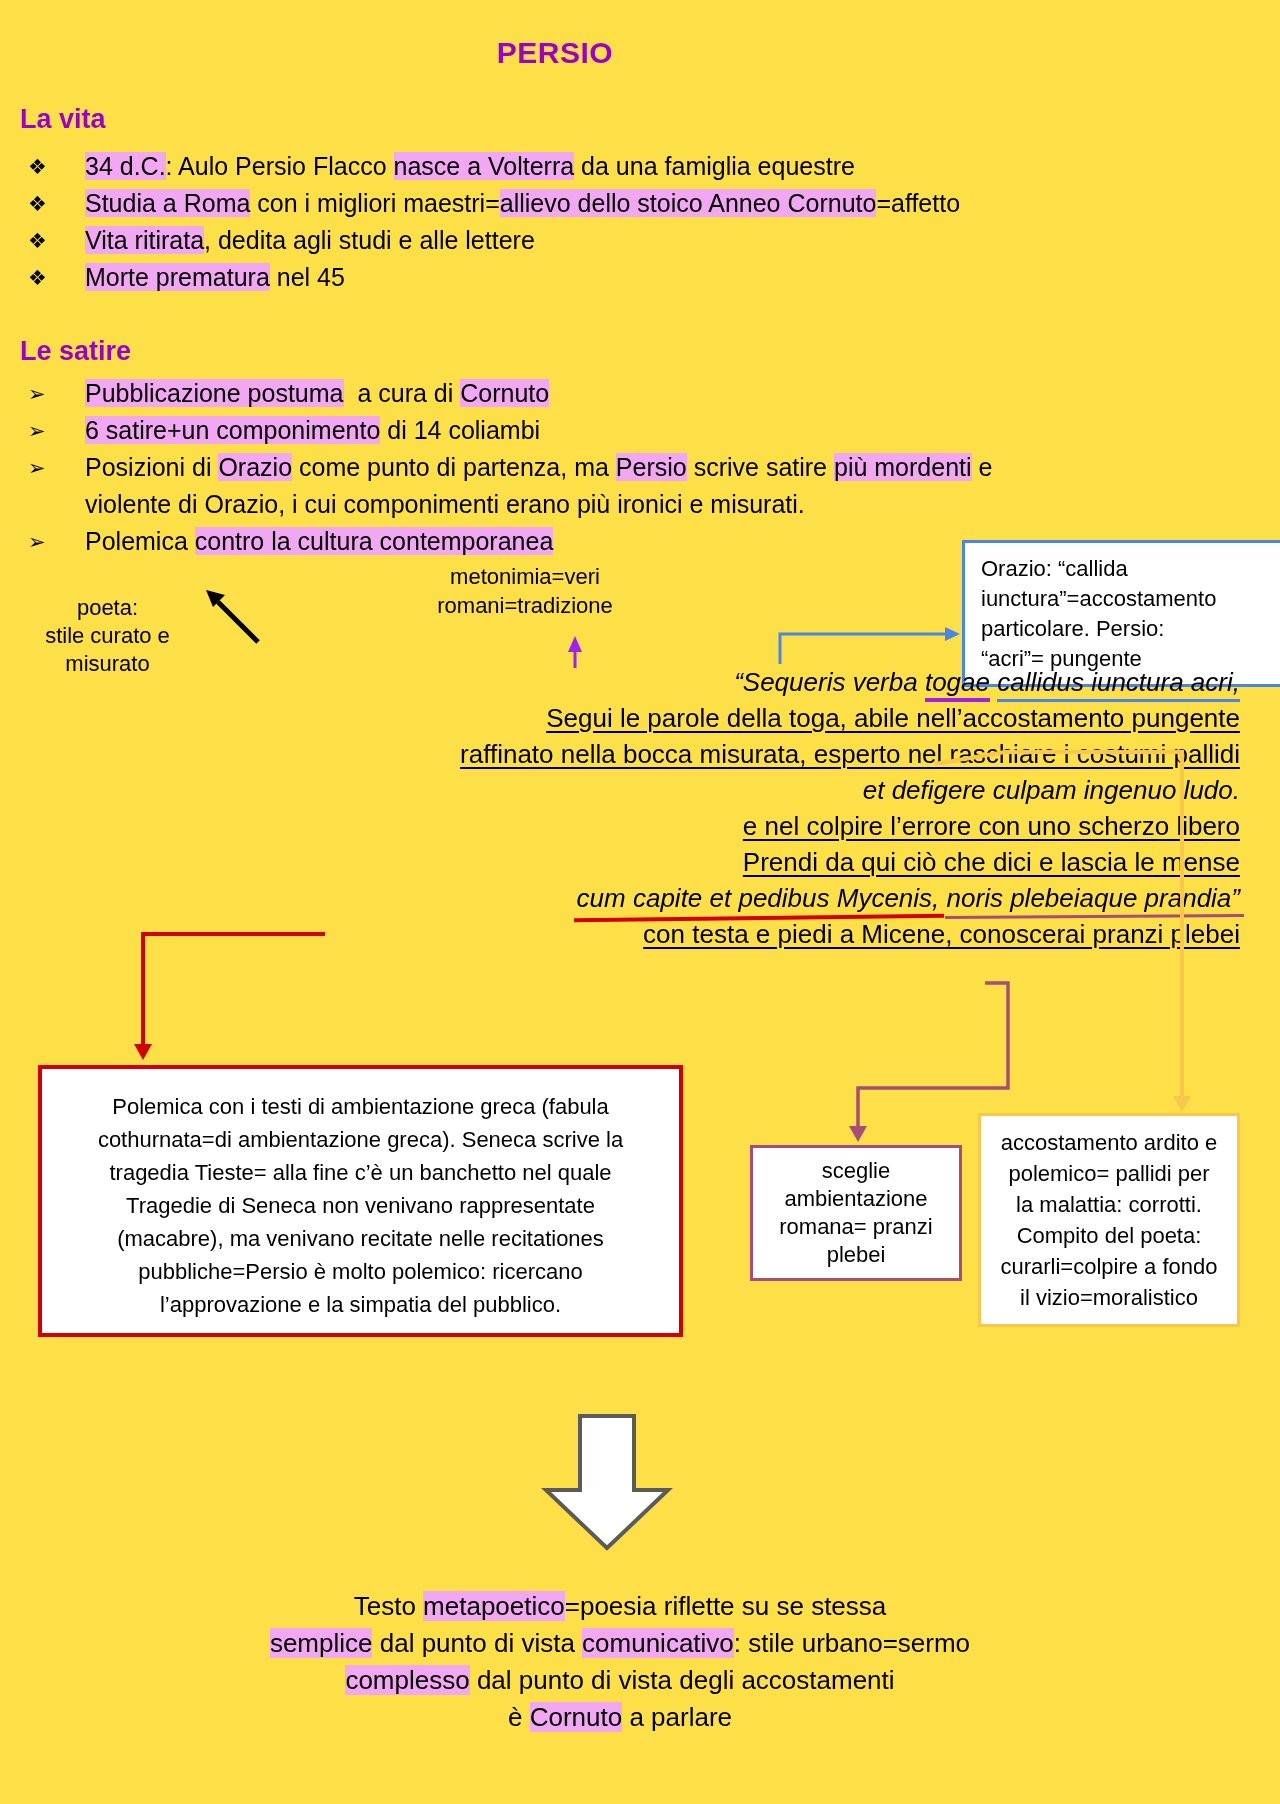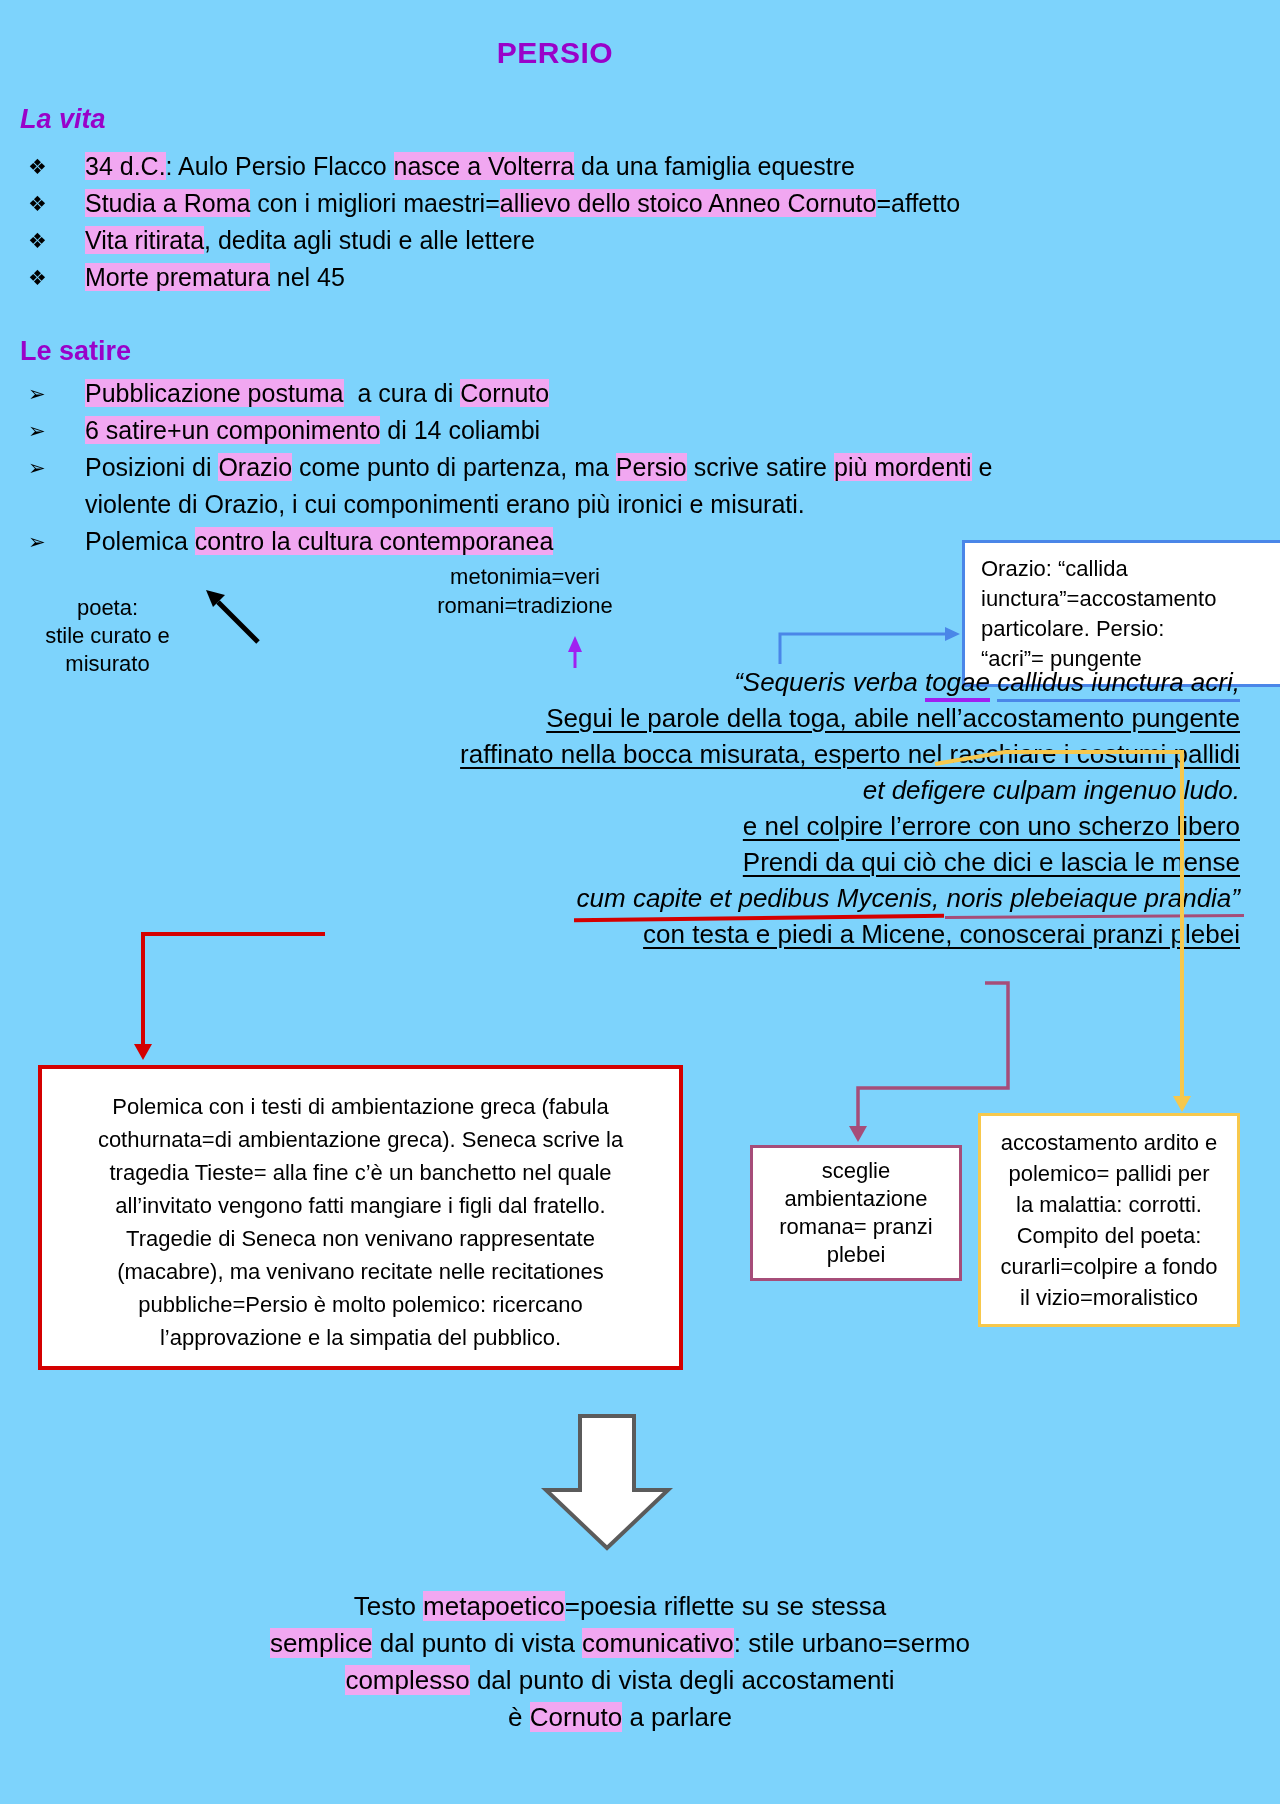--- a/index.html
+++ b/index.html
@@ -1,21 +1,21 @@
 <!DOCTYPE html>
 <html><head>
 <meta charset="utf-8">
 <style>
   html,body{margin:0;padding:0;background:#ffffff;}
-  .page{position:relative;width:1280px;height:1804px;background:#7dd3fc;color:#000;
+  .page{position:relative;width:1280px;height:1804px;background:#fde047;color:#000;
         font-family:"Liberation Sans","DejaVu Sans",sans-serif;overflow:hidden;}
   .title{position:absolute;top:36px;left:0;width:1110px;text-align:center;
          font-size:30px;font-weight:bold;color:#9902C9;letter-spacing:.5px;}
   .sec{position:absolute;left:20px;font-size:27px;font-weight:bold;color:#9902C9;}
-  #la-vita{top:104px;font-style:italic;}
+  #la-vita{top:104px;}
   #le-satire{top:336px;}
   .list{position:absolute;left:28px;width:1240px;}
   #list-la-vita{top:152px;}
   #list-le-satire{top:379px;}
   .li{display:flex;height:37px;align-items:flex-start;font-size:25px;white-space:pre;}
   .marker{width:57px;flex:0 0 57px;font-size:21px;padding-top:3px;}
   .hl{background:#F1A7F1;}
   .line{white-space:pre;}
   #metonimia-label{position:absolute;left:395px;top:562px;width:260px;text-align:center;
                    font-size:22px;line-height:29px;}
@@ -96,21 +96,20 @@
       <div class="line transl"><span>e nel colpire l’errore con uno scherzo libero</span></div>
       <div class="line transl"><span>Prendi da qui ciò che dici e lascia le mense</span></div>
       <div class="line latin"><span class="u-red">cum capite et pedibus Mycenis,</span><span> </span><span class="u-maroon">noris plebeiaque prandia”</span></div>
       <div class="line transl"><span>con testa e piedi a Micene, conoscerai pranzi plebei</span></div>
     </div>
 
   <div class="box" id="red-box">
       <div class="line"><span>Polemica con i testi di ambientazione greca (fabula</span></div>
       <div class="line"><span>cothurnata=di ambientazione greca). Seneca scrive la</span></div>
       <div class="line"><span>tragedia Tieste= alla fine c’è un banchetto nel quale</span></div>
-      <div class="line"><span>all’invitato vengono fatti mangiare i figli dal fratello.</span></div>
       <div class="line"><span>Tragedie di Seneca non venivano rappresentate</span></div>
       <div class="line"><span>(macabre), ma venivano recitate nelle recitationes</span></div>
       <div class="line"><span>pubbliche=Persio è molto polemico: ricercano</span></div>
       <div class="line"><span>l’approvazione e la simpatia del pubblico.</span></div>
     </div>
   <div class="box" id="purple-box">
       <div class="line"><span>sceglie</span></div>
       <div class="line"><span>ambientazione</span></div>
       <div class="line"><span>romana= pranzi</span></div>
       <div class="line"><span>plebei</span></div>

